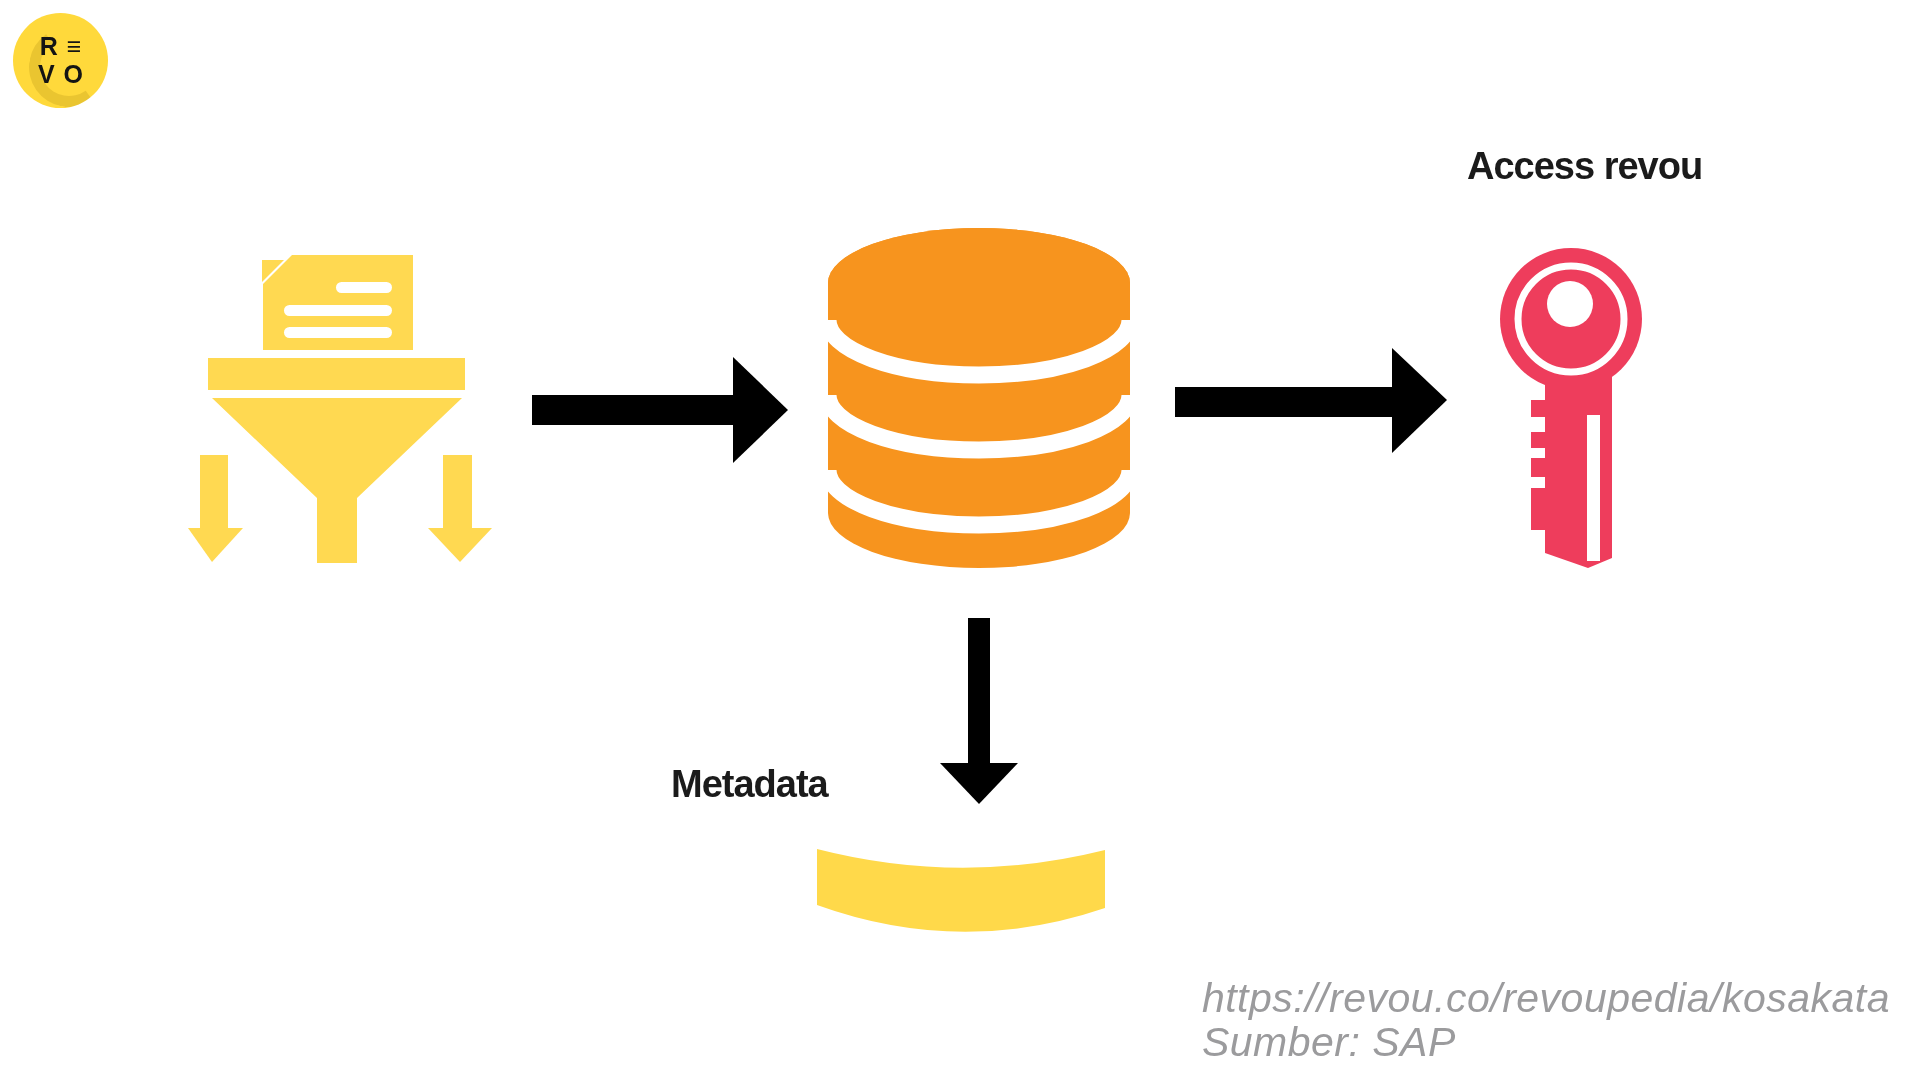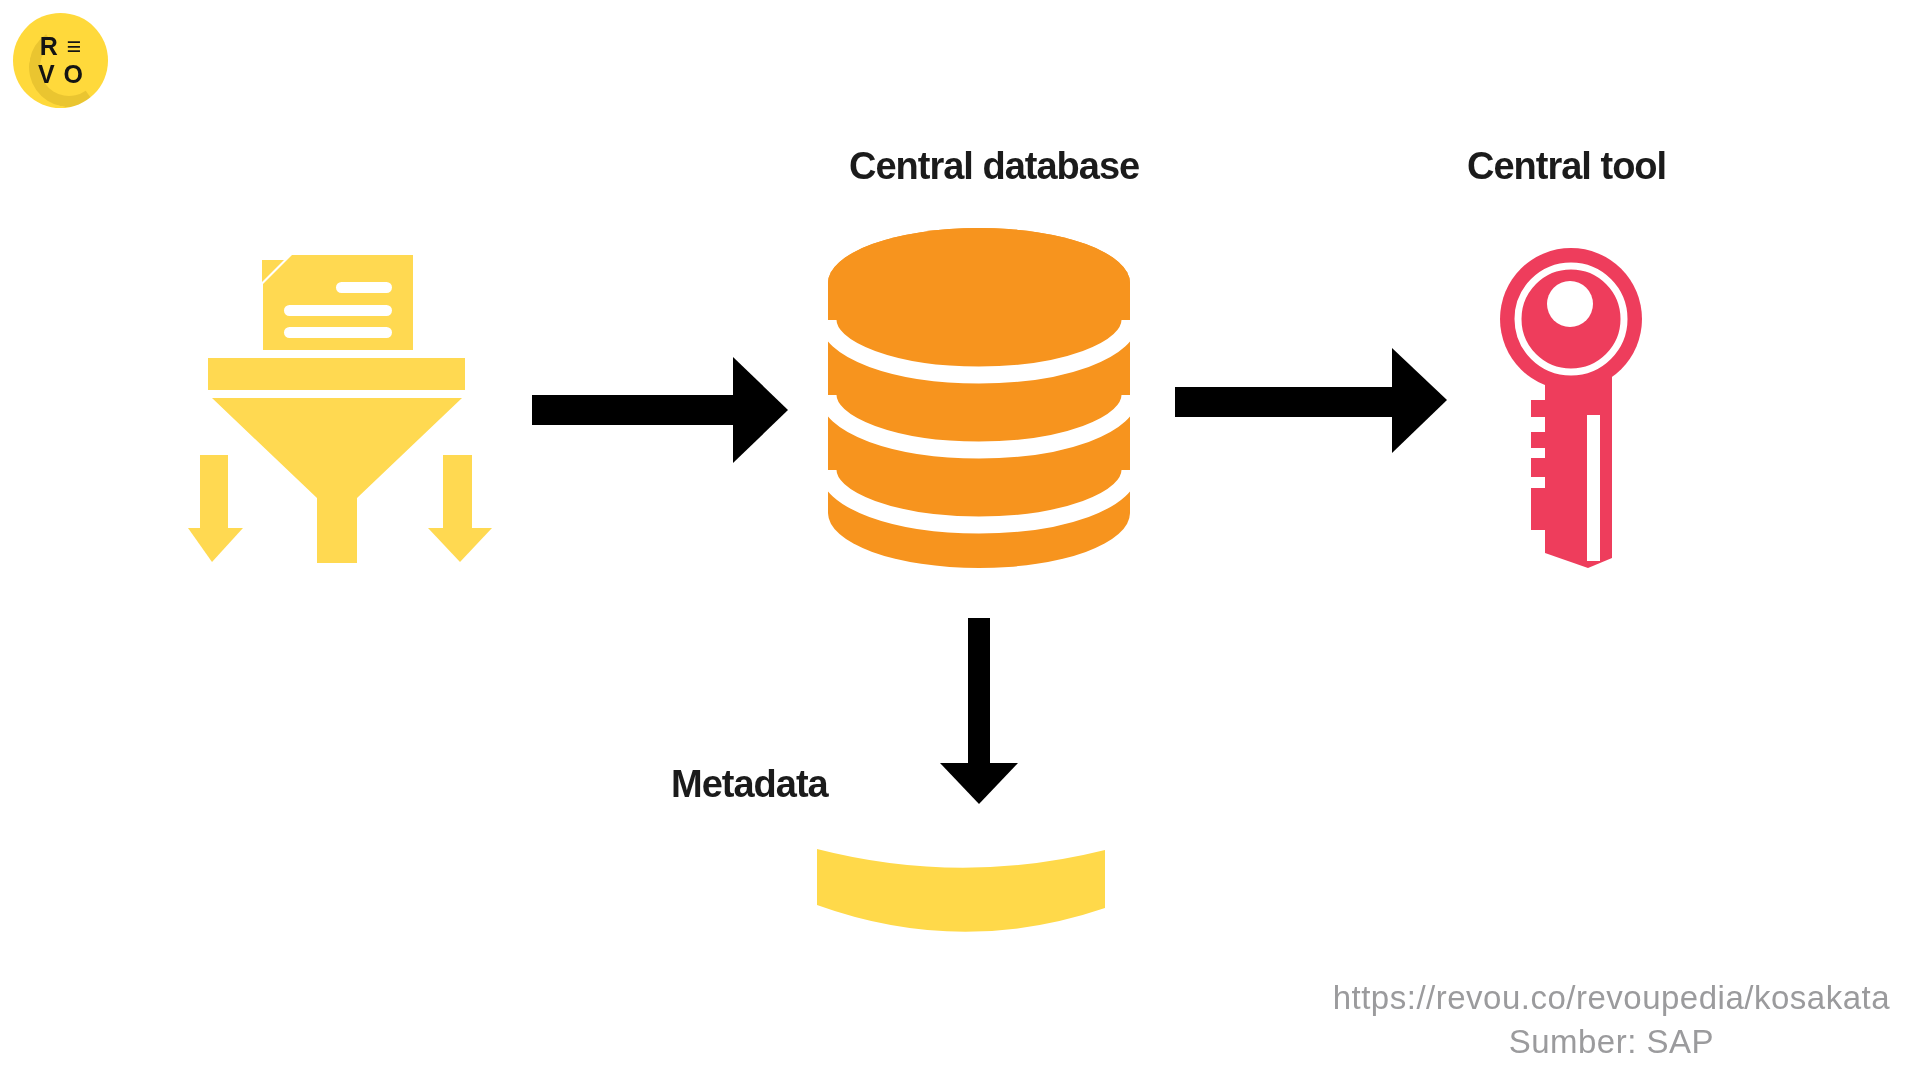--- a/index.html
+++ b/index.html
@@ -47,44 +47,43 @@
   .i-etl    { left: 188px;  top: 248px; width: 310px; height: 320px; }
   .i-arrow1 { left: 532px;  top: 357px; width: 256px; height: 106px; }
   .i-db     { left: 828px;  top: 228px; width: 302px; height: 340px; }
   .i-arrow2 { left: 1175px; top: 348px; width: 272px; height: 105px; }
   .i-key    { left: 1498px; top: 248px; width: 205px; height: 330px; }
   .i-down   { left: 940px;  top: 618px; width: 78px;  height: 186px; }
   .i-band   { left: 815px;  top: 846px; width: 292px; height: 92px; }
   
   .footer {
     position: absolute; right: 30px; top: 976px;
-    text-align: center;
-    font-size: 33px; line-height: 44px;
+    text-align: left;
+    font-style: italic; font-size: 41px; line-height: 44px;
     color: #9B9B9D; letter-spacing: 0.5px; white-space: nowrap;
   }
 </style>
 </head>
 <body>
 
 <div class="canvas">
 
   <div class="logo">
     <div class="logo-swoosh"></div>
     <div class="logo-row">
       <span>R</span>
       <span>≡</span>
     </div>
     <div class="logo-row">
       <span>V</span>
       <span>O</span>
     </div>
   </div>
 
-  <div class="node-label l-db">Central database</div>
-  <div class="node-label l-access">Central tool</div>
+  <div class="node-label l-access">Access revou</div>
   <div class="node-label l-metadata">Metadata</div>
 
   <svg class="icon i-etl" viewBox="0 0 310 320">
     <g fill="#FFD951">
       <polygon points="104,7 225,7 225,102 75,102 75,36"></polygon>
       <polygon points="74,12 96,12 74,34"></polygon>
       <rect x="20" y="110" width="257" height="32"></rect>
       <polygon points="24,150 274,150 169,250 169,315 129,315 129,250"></polygon>
       <rect x="12" y="207" width="28" height="75"></rect>
       <polygon points="0,280 55,280 24,314"></polygon>

